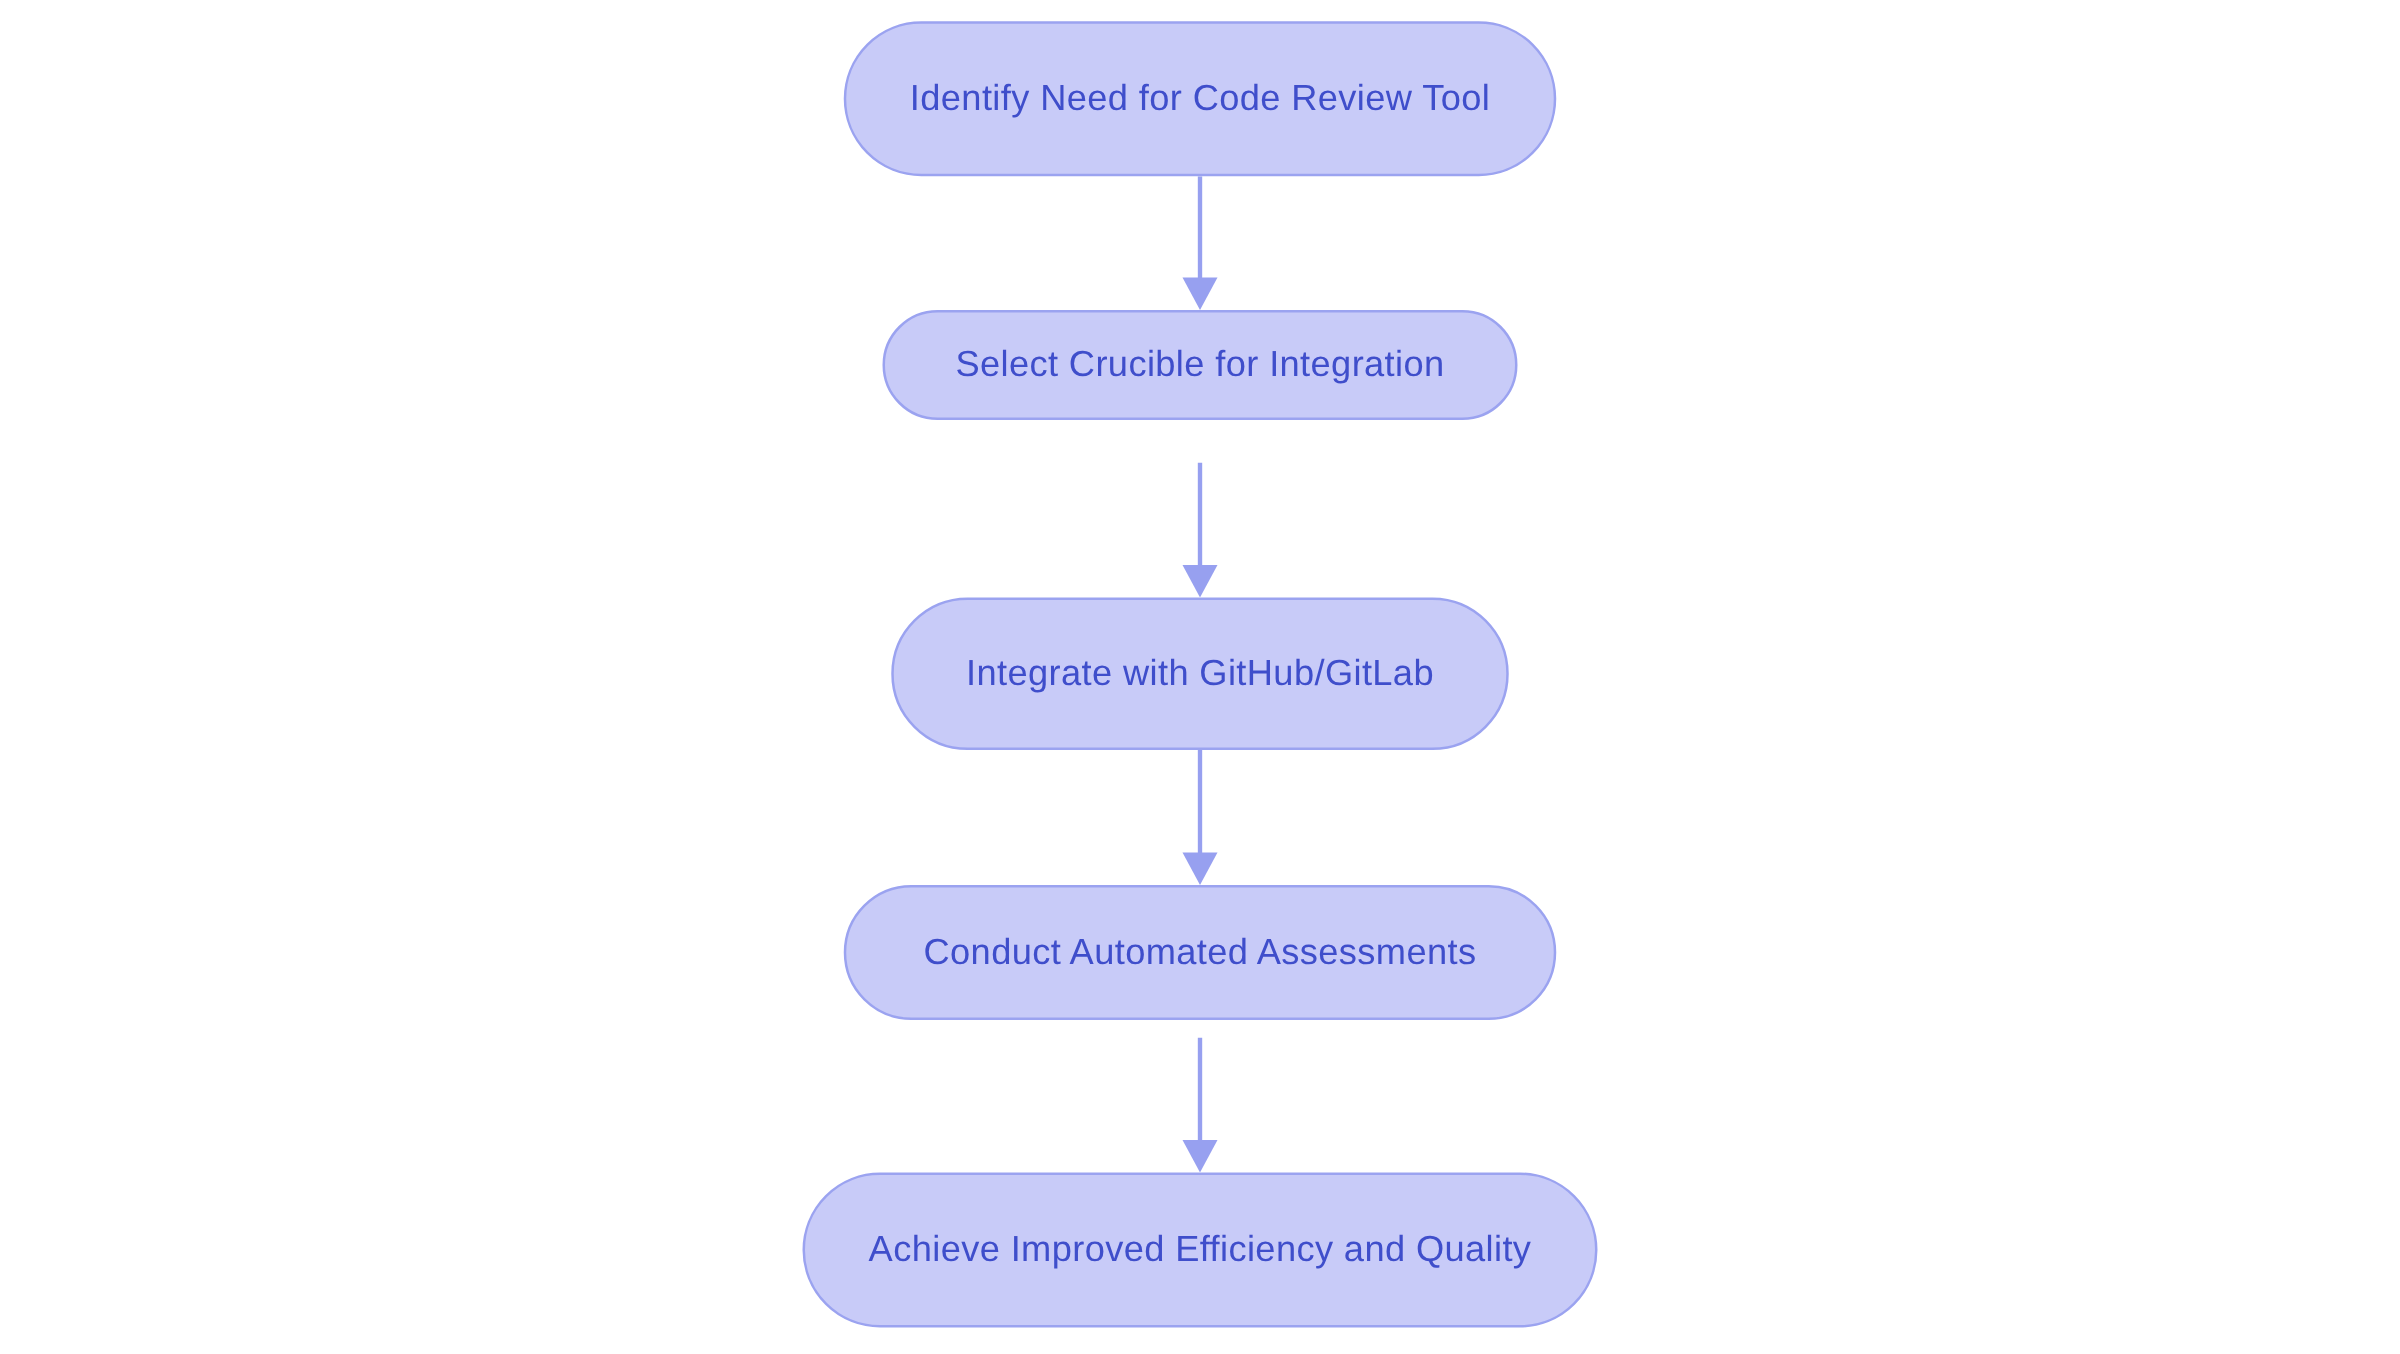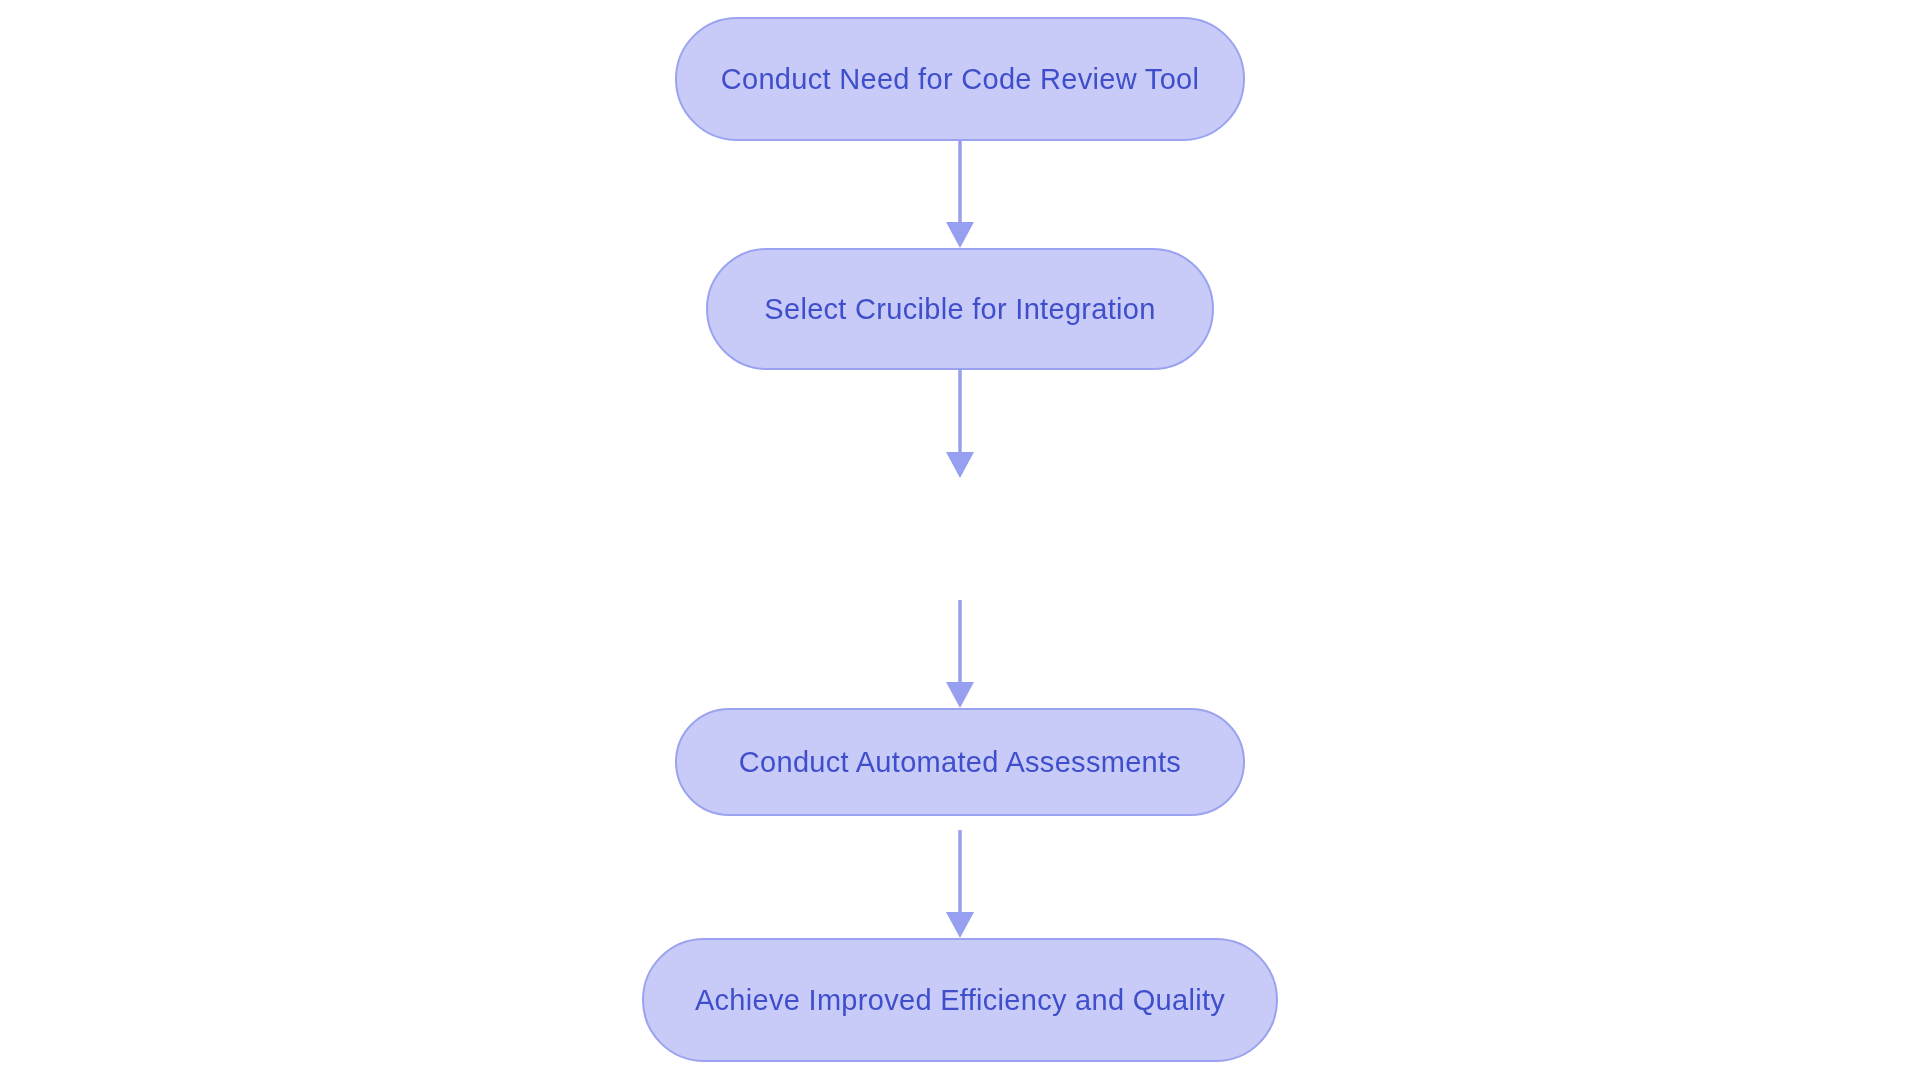--- a/index.html
+++ b/index.html
@@ -24,61 +24,64 @@
     display: flex;
     align-items: center;
     justify-content: center;
     color: #3f4ecb;
     font-size: 29px;
     font-weight: 400;
     letter-spacing: 0.3px;
     text-align: center;
   }
   .node-1 { left: 675px; top: 17px;  width: 570px; height: 124px; }
-  .node-2 { left: 706px; top: 248px; width: 508px; height: 122px; text-align: right; }
+  .node-2 { left: 706px; top: 248px; width: 508px; height: 88px; text-align: right; }
   .node-3 { left: 713px; top: 478px; width: 494px; height: 122px; }
   .node-4 { left: 675px; top: 708px; width: 570px; height: 108px; }
   .node-5 { left: 642px; top: 938px; width: 636px; height: 124px; }
   .flow-arrow {
     position: absolute;
     width: 40px;
   }
   .arrow-1 { left: 940px; top: 141px; height: 107px; }
   .arrow-2 { left: 940px; top: 370px; height: 108px; }
   .arrow-3 { left: 940px; top: 600px; height: 108px; }
   .arrow-4 { left: 940px; top: 830px; height: 108px; }
   .flow-arrow svg { display: block; width: 100%; height: 100%; }
 </style>
 </head>
 <body>
 
 <div class="canvas">
 
   <div class="flow-node node-1">
-    <span>Conduct Need for Code Review Tool</span>
+    <span>Identify Need for Code Review Tool</span>
   </div>
 
   <div class="flow-arrow arrow-1">
     <svg viewBox="0 0 40 107" xmlns="http://www.w3.org/2000/svg">
       <line x1="20" y1="0" x2="20" y2="84" stroke="#97a0f0" stroke-width="3.5"></line>
       <polygon points="6,81 34,81 20,107" fill="#97a0f0"></polygon>
     </svg>
   </div>
 
   <div class="flow-node node-2">
     <span>Select Crucible for Integration</span>
   </div>
 
   <div class="flow-arrow arrow-2">
     <svg viewBox="0 0 40 108" xmlns="http://www.w3.org/2000/svg">
       <line x1="20" y1="0" x2="20" y2="85" stroke="#97a0f0" stroke-width="3.5"></line>
       <polygon points="6,82 34,82 20,108" fill="#97a0f0"></polygon>
     </svg>
   </div>
 
+  <div class="flow-node node-3">
+    <span>Integrate with GitHub/GitLab</span>
+  </div>
 
   <div class="flow-arrow arrow-3">
     <svg viewBox="0 0 40 108" xmlns="http://www.w3.org/2000/svg">
       <line x1="20" y1="0" x2="20" y2="85" stroke="#97a0f0" stroke-width="3.5"></line>
       <polygon points="6,82 34,82 20,108" fill="#97a0f0"></polygon>
     </svg>
   </div>
 
   <div class="flow-node node-4">
     <span>Conduct Automated Assessments</span>

